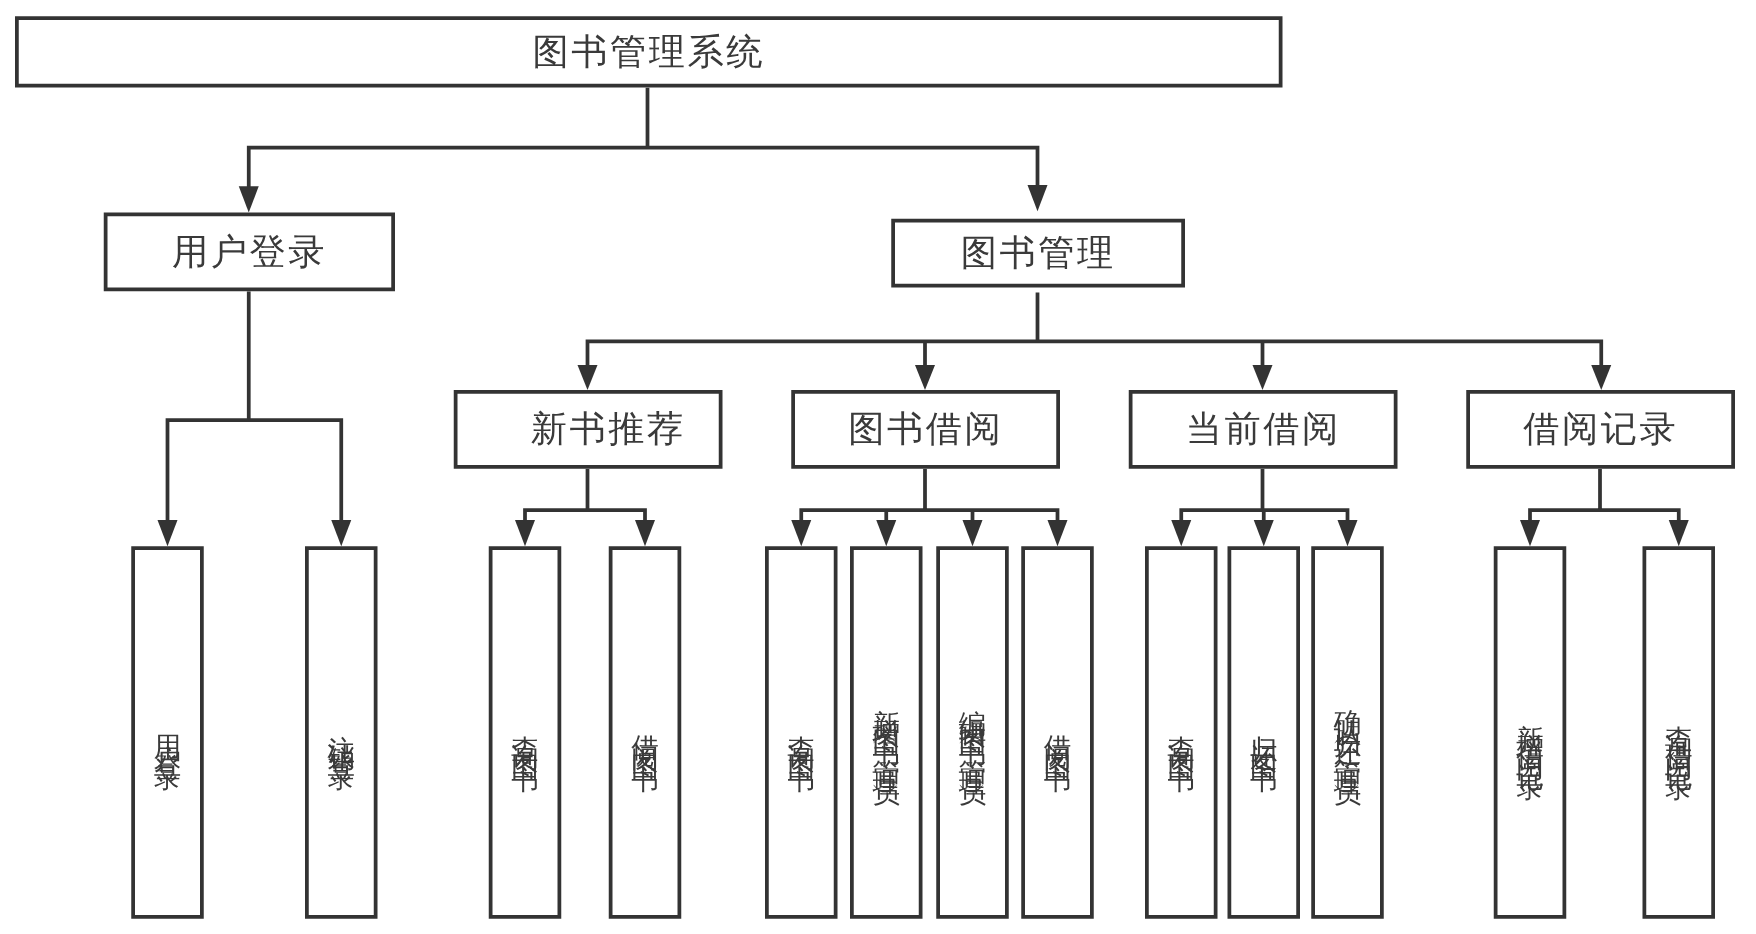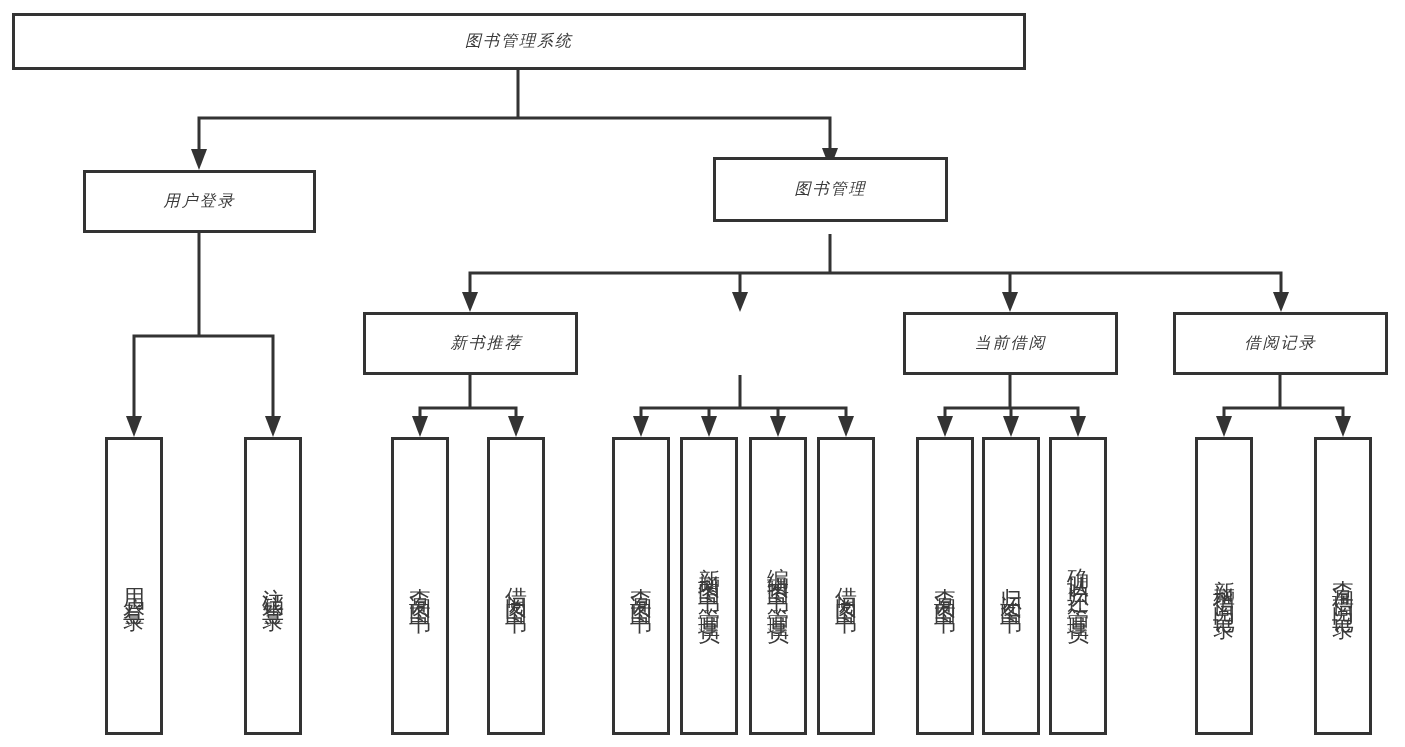--- a/index.html
+++ b/index.html
@@ -21,24 +21,23 @@
     position: absolute;
     box-sizing: border-box;
     border: 3px solid #333333;
     background: #ffffff;
     display: flex;
     align-items: center;
     justify-content: center;
     color: #3a3a3a;
   }
   .h-label {
-    font-size: 16px;
+    font-size: 29px;
     letter-spacing: 2px;
     white-space: nowrap;
-    font-style: italic;
   }
   .leaf {
     top: 437px;
     width: 58px;
     height: 298px;
   }
   .v-label {
     writing-mode: vertical-rl;
     text-orientation: mixed;
     font-size: 22px;
@@ -106,26 +105,29 @@
     </g>
   </svg>
 
   <div class="box" style="left:12px; top:13px; width:1014px; height:57px;">
     <span class="h-label">图书管理系统</span>
   </div>
 
   <div class="box" style="left:83px; top:170px; width:233px; height:63px;">
     <span class="h-label">用户登录</span>
   </div>
-  <div class="box" style="left:713px; top:157px; width:235px; height:65px;">
+  <div class="box" style="left:713px; top:175px; width:235px; height:55px;">
     <span class="h-label">图书管理</span>
   </div>
 
   <div class="box" style="left:363px; top:312px; width:215px; height:63px;padding-left:32px;">
     <span class="h-label">新书推荐</span>
+  </div>
+  <div class="box" style="left:633px; top:312px; width:215px; height:63px;">
+    <span class="h-label">图书借阅</span>
   </div>
   <div class="box" style="left:903px; top:312px; width:215px; height:63px;">
     <span class="h-label">当前借阅</span>
   </div>
   <div class="box" style="left:1173px; top:312px; width:215px; height:63px;">
     <span class="h-label">借阅记录</span>
   </div>
 
   <div class="box leaf" style="left:105px;">
     <span class="v-label">用户登录</span>

